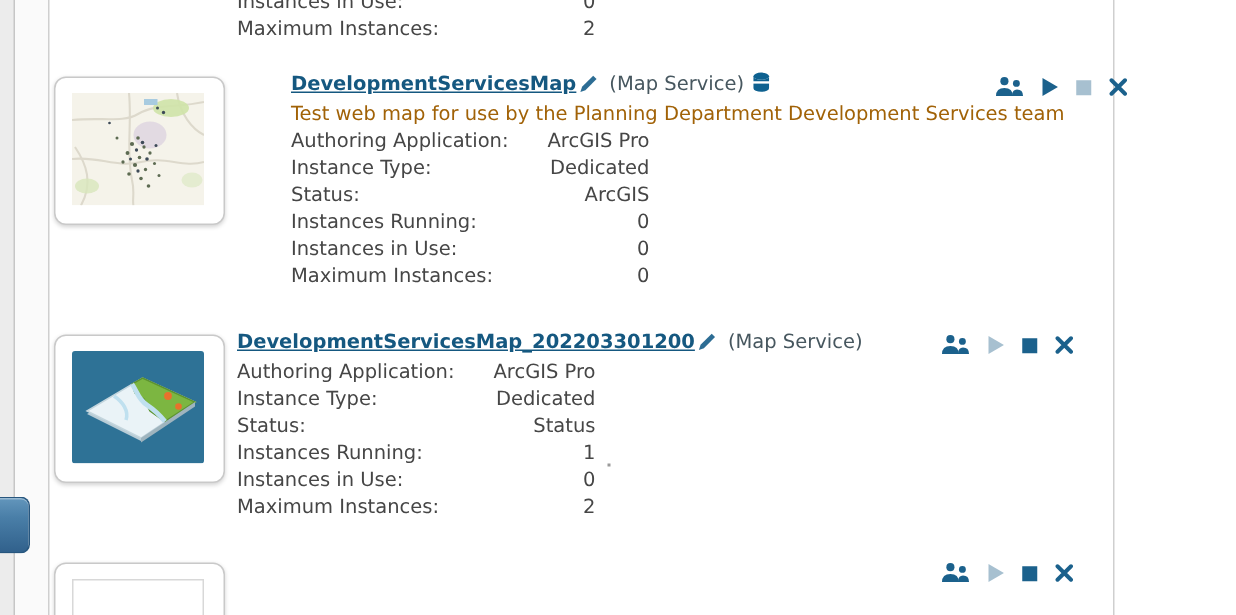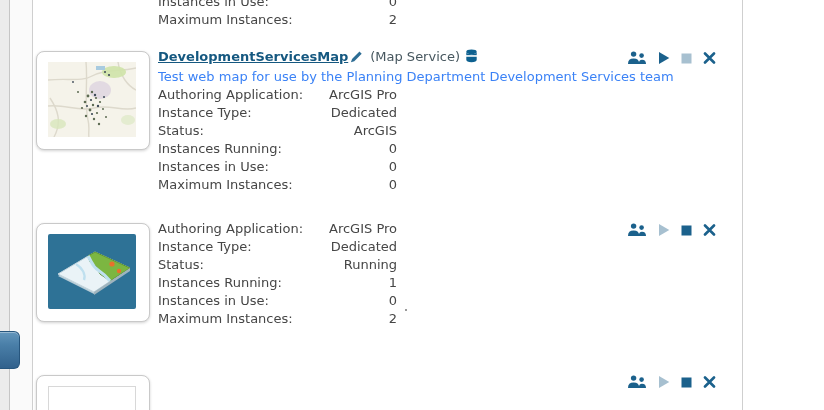--- a/index.html
+++ b/index.html
@@ -31,21 +31,21 @@
   }
   .thumb-inner{position:absolute;left:11px;top:10px;width:88px;height:75px;overflow:hidden;}
   .thumb-inner svg{display:block;}
   .thumb-blank{width:86px;height:75px;border:1px solid #d8d8d8;background:#fff;}
   .details{margin-left:122px;}
   .title-row{white-space:nowrap;}
   .svc-title{color:#155880;font-weight:bold;text-decoration:underline;cursor:pointer;}
   .edit-pencil{display:inline-block;vertical-align:-2px;margin-left:2px;cursor:pointer;color:#2d6d94;}
   .type-label{color:#47575f;margin-left:7px;}
   .db-badge{display:inline-block;vertical-align:-2px;margin-left:5px;color:#0e6190;}
-  .desc{color:#3b82f6;}
+  .desc{color:#a16207;}
   .prop{display:flex;width:239px;}
   .pvalue{margin-left:auto;text-align:right;}
   
   .actions{position:absolute;top:3px;right:26px;display:flex;align-items:center;gap:11px;}
   .act{color:#1b618c;cursor:pointer;display:inline-flex;}
   .act.disabled{color:#a7c0d0;cursor:default;}
   .artifact-dot{position:absolute;left:405px;top:309px;width:2px;height:2px;background:#9a9a9a;}
 </style>
 </head>
 <body>
@@ -60,21 +60,21 @@
       <div class="prop">
         <span class="plabel">Instances in Use:</span>
         <span class="pvalue">0</span>
       </div>
       <div class="prop">
         <span class="plabel">Maximum Instances:</span>
         <span class="pvalue">2</span>
       </div>
     </div>
   <div class="artifact-dot"></div>
-<div class="card" style="top: 48px;">
+<div class="card" style="top: 48px; padding-left: 36px;">
     <div class="thumb">
       <div class="thumb-inner">
 
         <svg class="thumb-variant" width="88" height="75" viewBox="0 0 88 75">
           <rect width="88" height="75" fill="#f5f3ea"></rect>
           <g stroke="#ddd9cc" stroke-width="1.4" fill="none">
             <path d="M0 18 C20 16 34 20 44 14 C56 7 70 10 88 6"></path>
             <path d="M38 0 C40 20 36 40 40 58 C42 66 40 72 41 75"></path>
             <path d="M0 44 C18 42 30 50 46 46 C62 42 74 50 88 46"></path>
             <path d="M6 75 C14 60 10 48 2 36"></path>
@@ -224,33 +224,39 @@
         </svg>
       </span>
       <span class="act act-delete">
         <svg width="13" height="12" viewBox="0 0 13 12">
           <path d="M2 1.5 L11 10.5 M11 1.5 L2 10.5" stroke="currentColor" stroke-width="2.6" stroke-linecap="round" fill="none"></path>
         </svg>
       </span>
     </div>
 
     <div class="details">
+      <div class="title-row">
+        <span class="svc-title">DevelopmentServicesMap_202203301200</span><span class="edit-pencil">
+          <svg width="13" height="13" viewBox="0 0 14 14" fill="currentColor">
+            <path d="M1 13.2 L2.2 9.6 L10.2 1.6 L12.6 4.0 L4.6 12.0 Z"></path>
+          </svg></span><span class="type-label">(Map Service)</span>
+      </div>
 
       <div class="props">
           <div class="prop">
             <span class="plabel">Authoring Application:</span>
             <span class="pvalue">ArcGIS Pro</span>
           </div>
           <div class="prop">
             <span class="plabel">Instance Type:</span>
             <span class="pvalue">Dedicated</span>
           </div>
           <div class="prop">
             <span class="plabel">Status:</span>
-            <span class="pvalue">Running</span>
+            <span class="pvalue">Status</span>
           </div>
           <div class="prop">
             <span class="plabel">Instances Running:</span>
             <span class="pvalue">1</span>
           </div>
           <div class="prop">
             <span class="plabel">Instances in Use:</span>
             <span class="pvalue">0</span>
           </div>
           <div class="prop">

